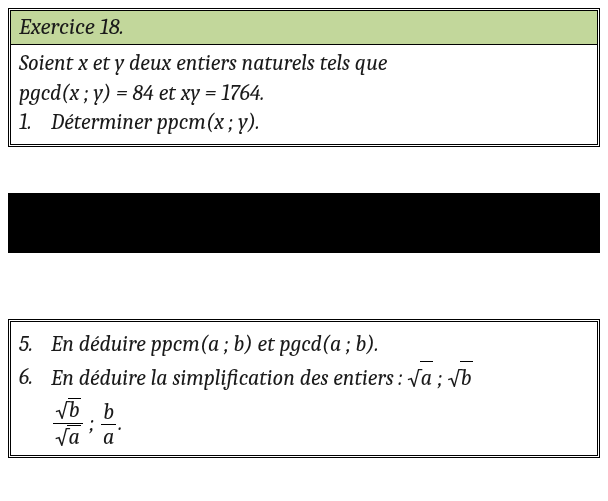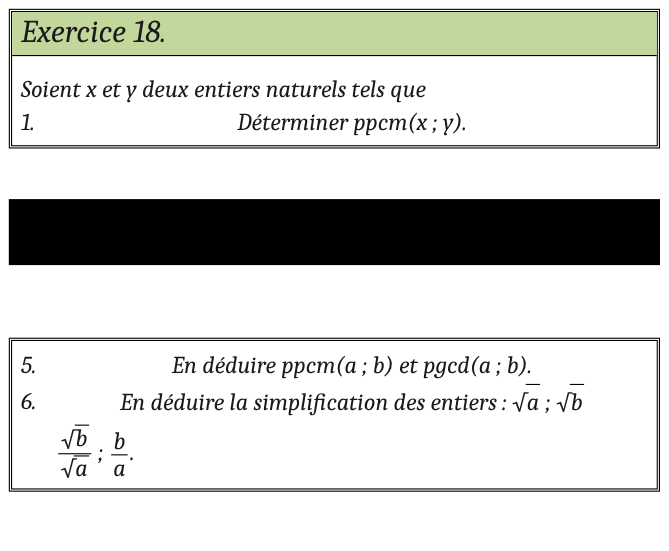--- a/index.html
+++ b/index.html
@@ -19,24 +19,24 @@
   .box {
     border: 3px double #000;
     box-sizing: border-box;
     width: 100%;
     background: #fff;
   }
   .header-row {
     background: #c2d79b;
     border-bottom: 1px solid #000;
     padding: 2px 8px 4px 8px;
-    font-size: 29px;
+    font-size: 23px;
   }
   .body-row {
-    padding: 16px 8px 6px 8px;
+    padding: 4px 8px 6px 8px;
     line-height: 1.35;
   }
   .spacer-1 { height: 46px; }
   .black-bar {
     width: 100%;
     height: 60px;
     background: #000;
   }
   .spacer-2 { height: 66px; }
   .list-row {
@@ -45,21 +45,20 @@
   }
   .item {
     display: flex;
   }
   .num {
     width: 32px;
     flex: 0 0 32px;
   }
   .txt {
     flex: 1 1 auto;
-    text-align: center;
   }
   .math-rm {
     font-style: italic;
   }
   
   .frac {
     display: inline-block;
     vertical-align: -0.65em;
     text-align: center;
     font-style: italic;
@@ -100,20 +99,23 @@
 <body>
 
 <div class="box">
   <div class="header-row">
     <span>Exercice 18.</span>
   </div>
   <div class="body-row">
     <div>
       <span>Soient </span><span class="math-rm">x</span><span> et </span><span class="math-rm">y</span><span> deux entiers naturels tels que</span>
     </div>
+    <div>
+      <span class="math-rm">pgcd</span><span class="math-rm">(x ; y)</span><span> = 84 et </span><span class="math-rm">xy</span><span> = 1764.</span>
+    </div>
     <div class="item">
       <div class="num">1.</div>
       <div class="txt">
         <span>Déterminer </span><span class="math-rm">ppcm</span><span class="math-rm">(x ; y)</span><span>.</span>
       </div>
     </div>
   </div>
 </div>
 
 <div class="spacer-1"></div>

